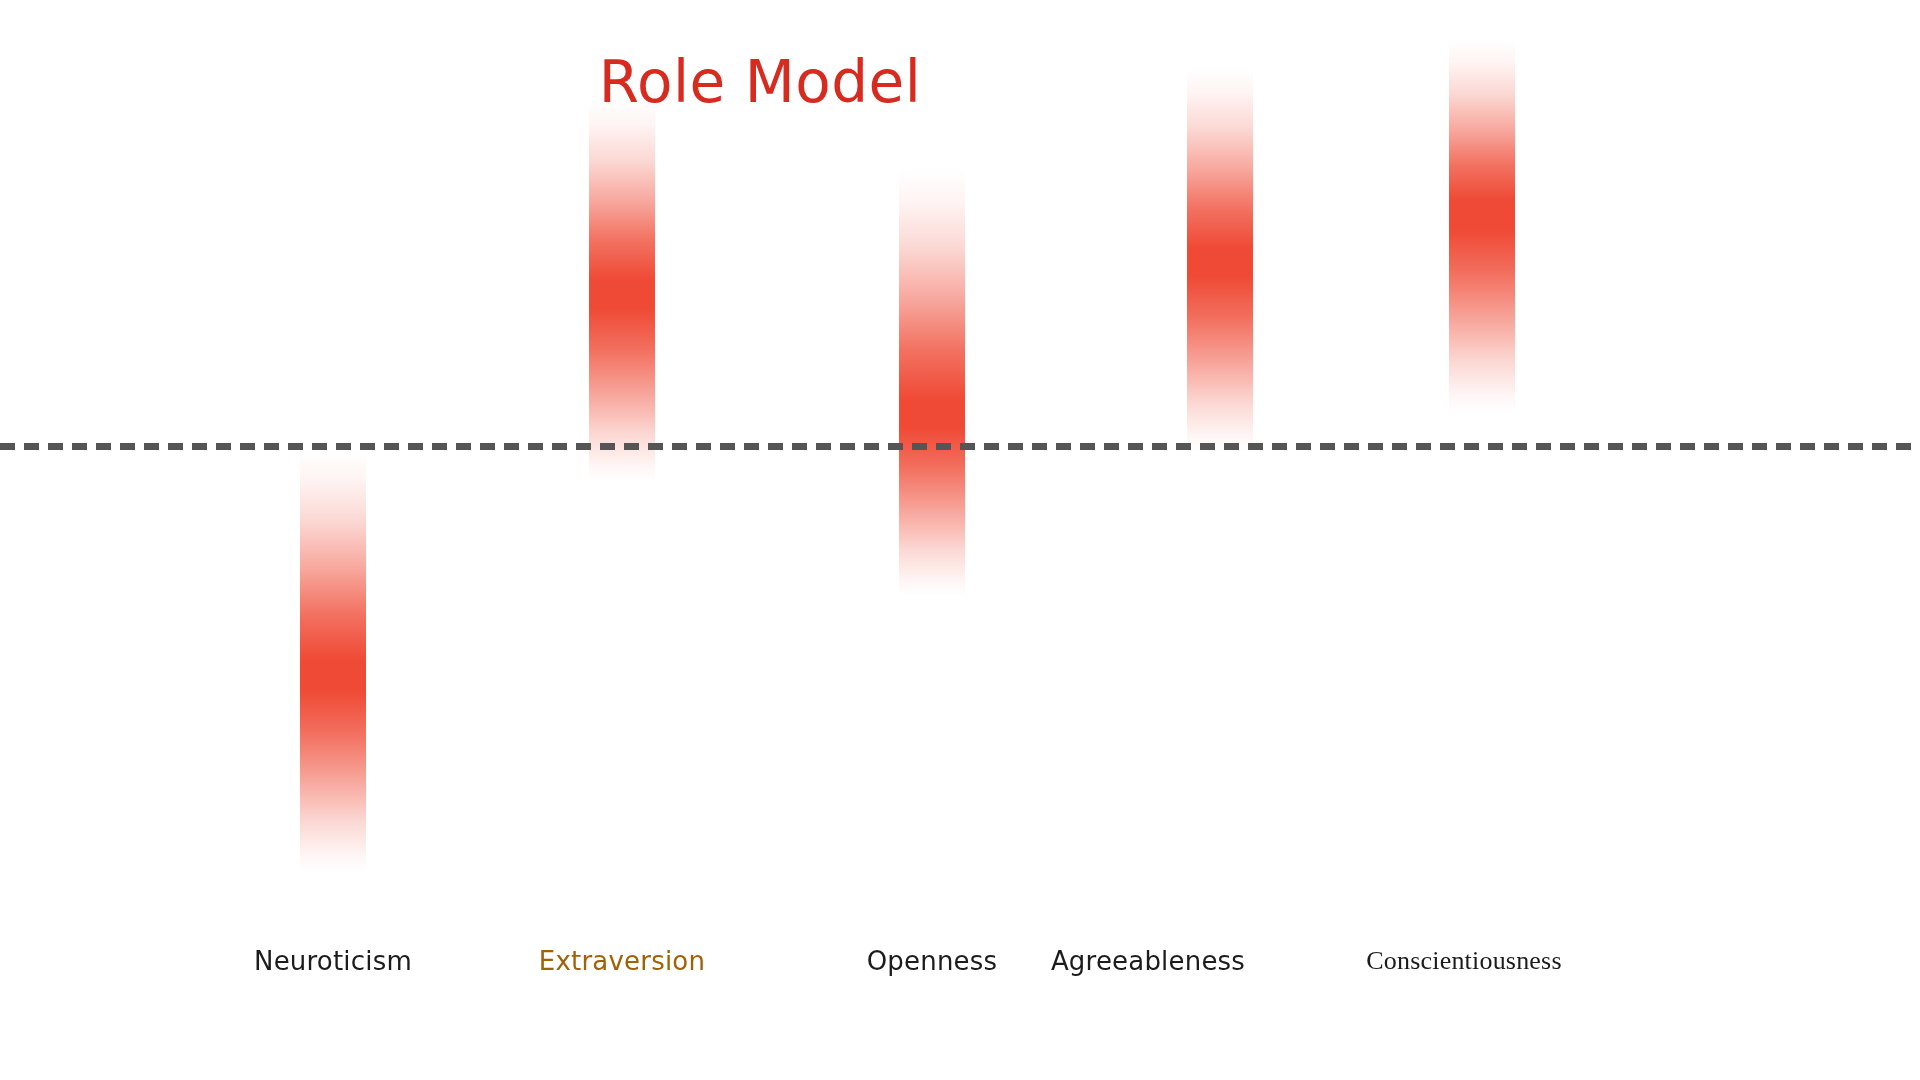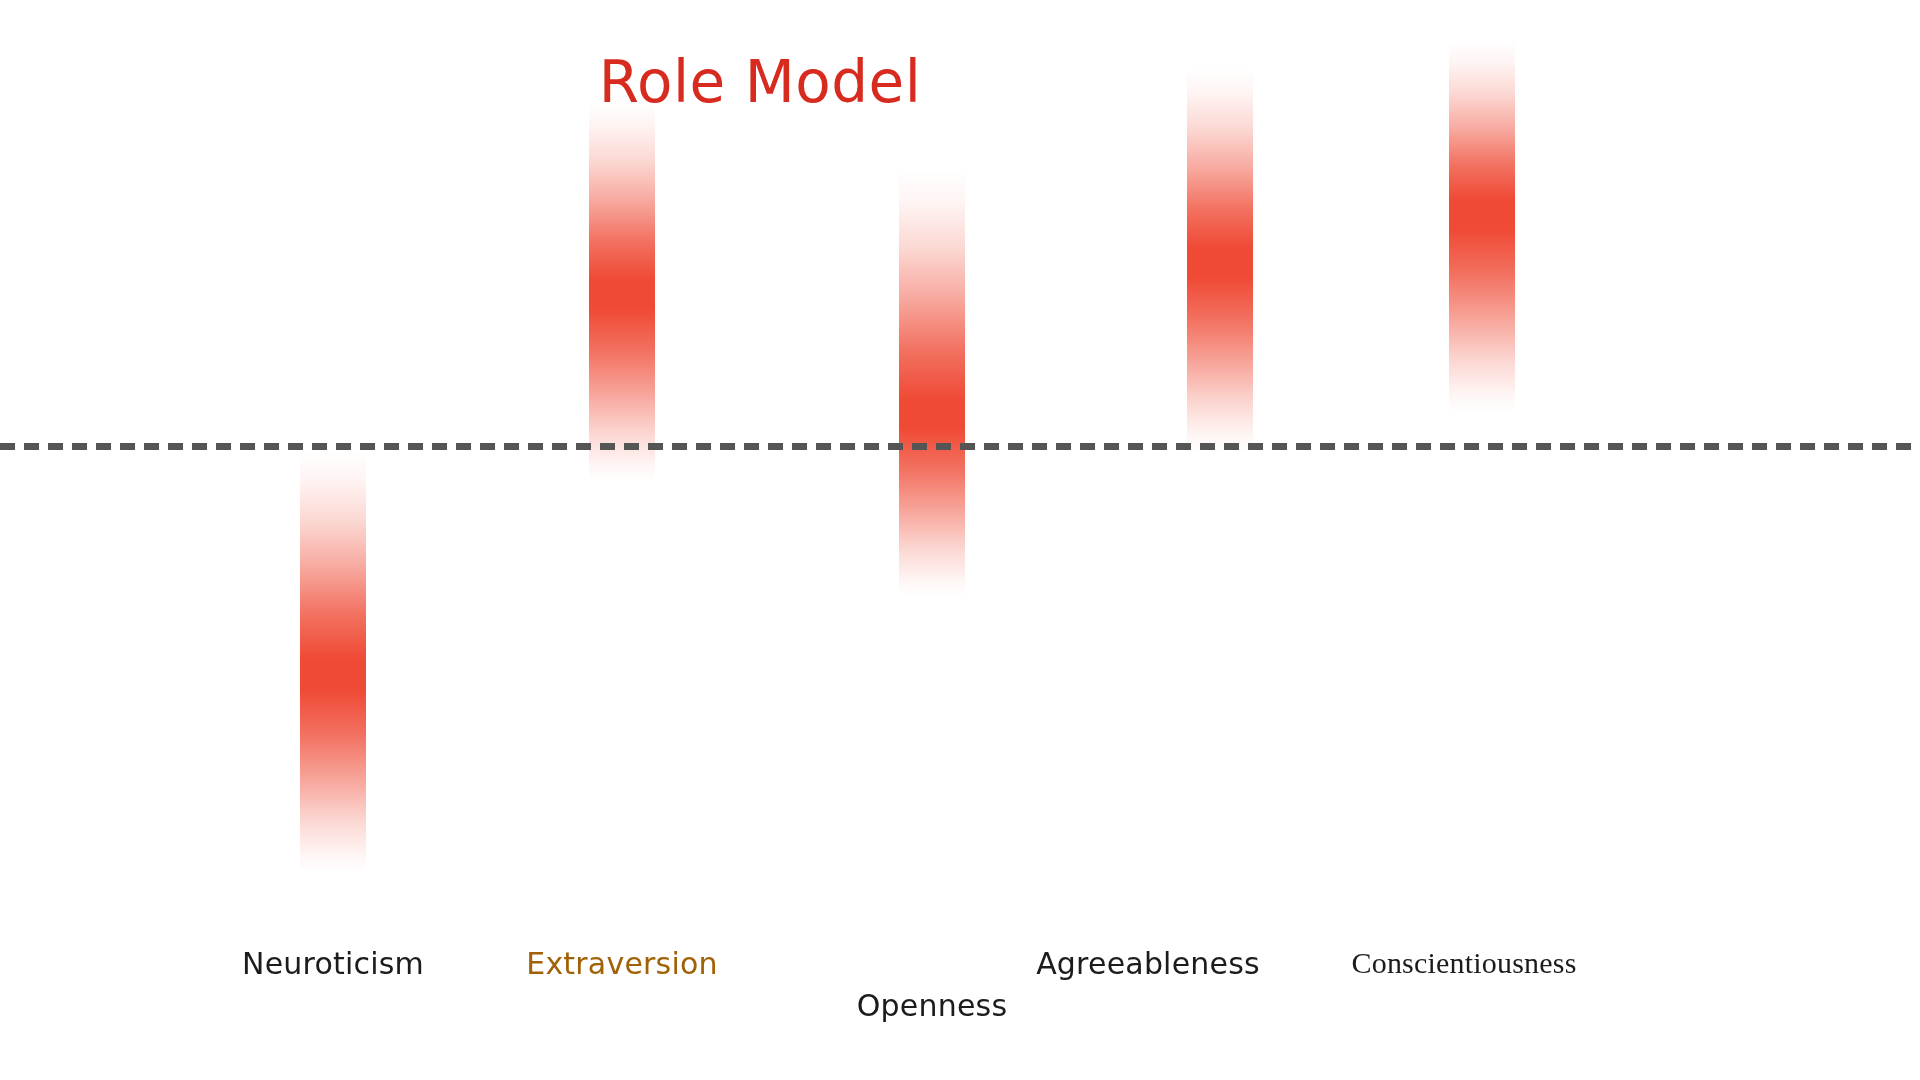--- a/index.html
+++ b/index.html
@@ -61,21 +61,21 @@
     z-index: 10;
     font-family: "DejaVu Sans", "Liberation Sans", sans-serif;
   }
 
   
   .axis-label {
     position: absolute;
     text-align: left;
     white-space: nowrap;
     color: #1c1c1c;
-    font-size: 30px;
+    font-size: 26px;
     font-weight: 400;
     letter-spacing: 0.2px;
     transform: translateX(-50%);
     font-family: "DejaVu Sans", "Liberation Sans", sans-serif;
   }
 </style>
 </head>
 <body>
 
 <div id="chart-root">
@@ -90,18 +90,18 @@
     </div>
 
   <div id="zero-line" style="top: 443px; height: 7px; background-image: linear-gradient(to right, rgb(85, 85, 85) 0px, rgb(85, 85, 85) 15px, rgba(255, 255, 255, 0) 15px, rgba(255, 255, 255, 0) 24px); background-size: 24px 7px;"></div>
 
   <div id="chart-title" style="font-size: 58px; color: rgb(216, 43, 32); left: 760px; top: 82px; transform: translate(-50%, -50%);">Role Model</div>
 
   <div id="axis-labels">
 
   <div class="axis-label" style="left: 333px; top: 946px; color: rgb(28, 28, 28);">Neuroticism</div>
       <div class="axis-label" style="left: 622px; top: 946px; color: #a16207;">Extraversion</div>
-      <div class="axis-label" style="left: 932px; top: 988px; color: rgb(28, 28, 28);">Openness</div>
+      <div class="axis-label" style="left: 932px; top: 946px; color: rgb(28, 28, 28);">Openness</div>
       <div class="axis-label" style="left: 1148px; top: 946px; color: rgb(28, 28, 28);">Agreeableness</div>
       <div class="axis-label" style="left: 1464px; top: 946px; color: rgb(28, 28, 28); font-family: Liberation Serif, serif;">Conscientiousness</div>
     </div>
 
 </div>
 
 </body></html>

